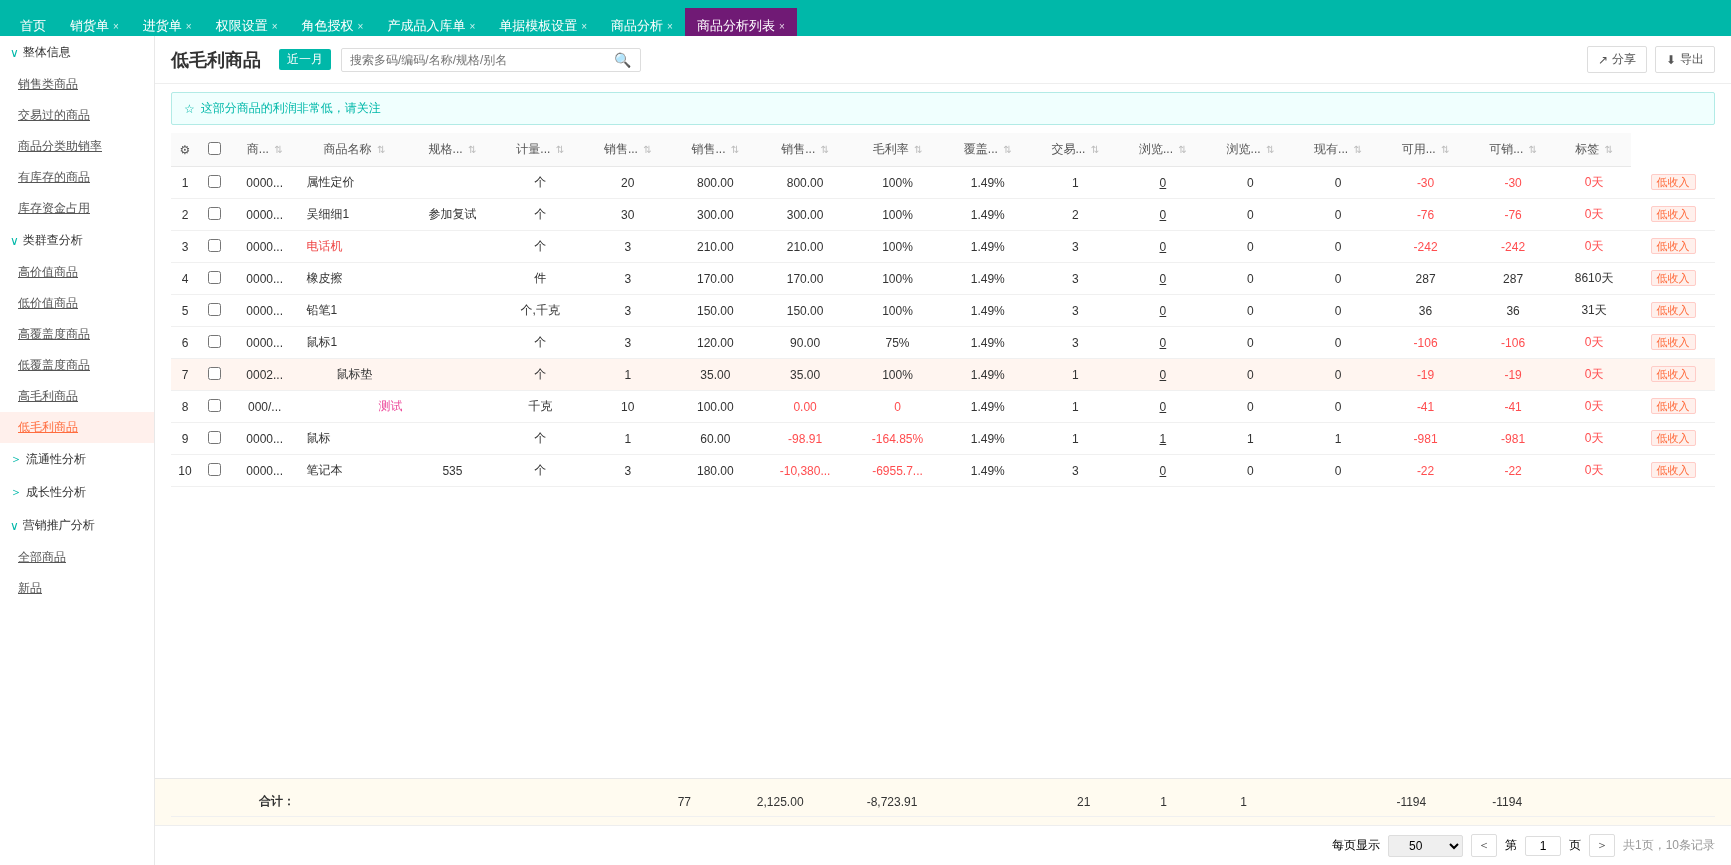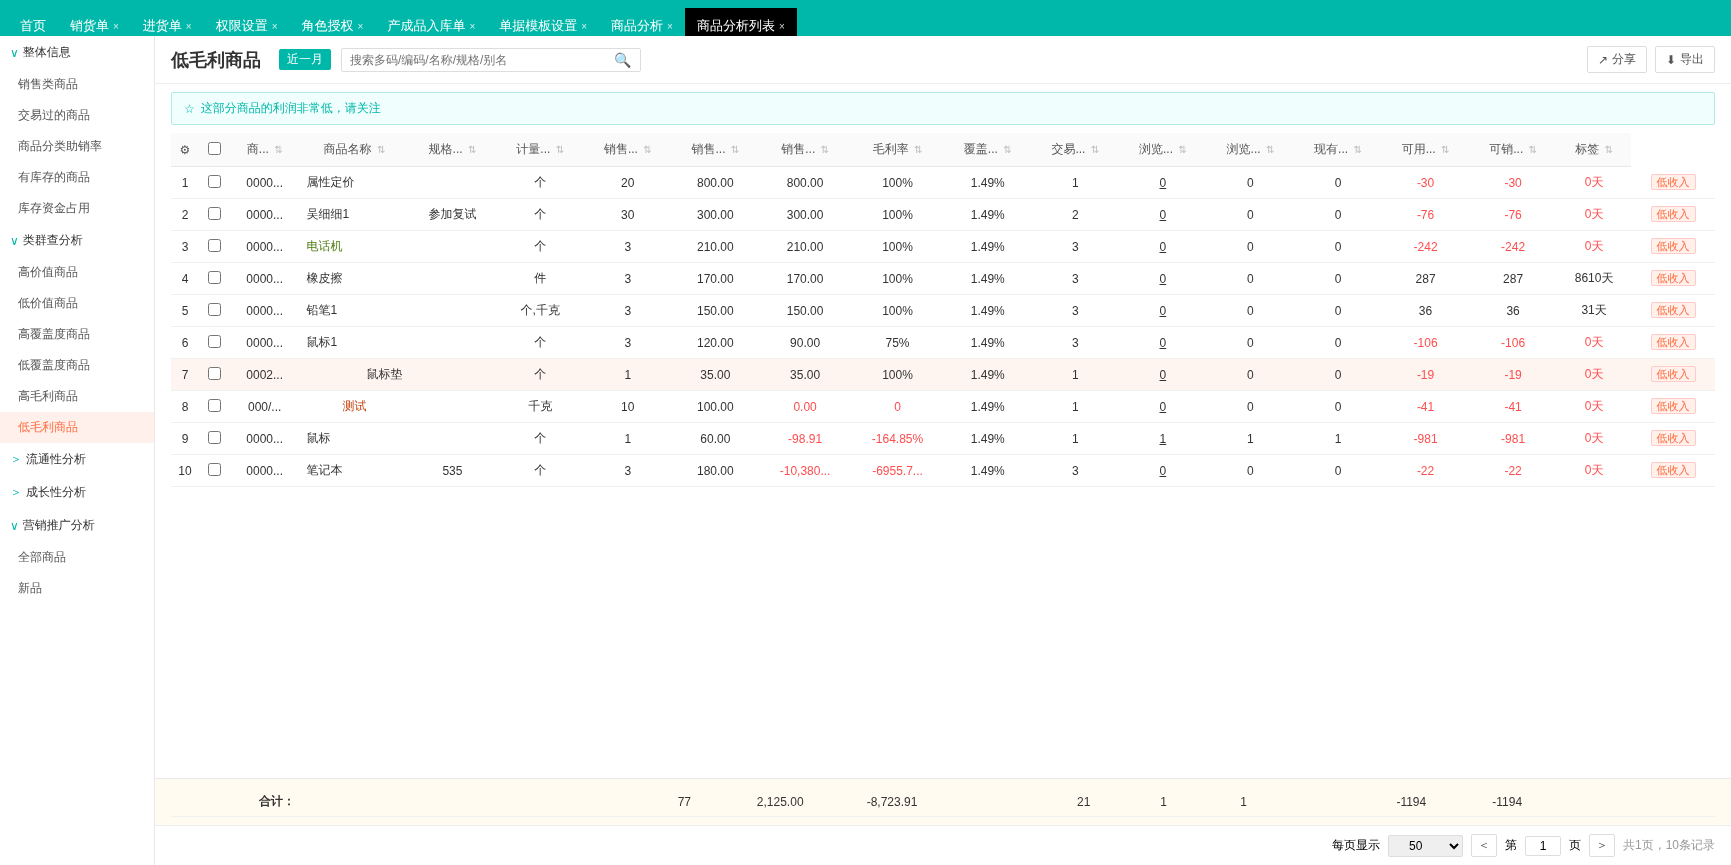--- a/index.html
+++ b/index.html
@@ -1,32 +1,32 @@
 <!DOCTYPE html>
 <html><head>
   <meta charset="utf-8">
   <style>
     * { box-sizing: border-box; margin: 0; padding: 0; font-family: 'Microsoft YaHei', Arial, sans-serif; font-size: 12px; }
     body { background: #f5f5f5; }
     
     
     .top-nav { background: #00b8a9; display: flex; align-items: center; height: 36px; padding: 0 8px; }
     .nav-item { color: #fff; padding: 0 12px; height: 36px; display: flex; align-items: center; cursor: pointer; font-size: 13px; white-space: nowrap; margin-top: 16px; }
-    .nav-item.active { background: #000000; }
+    .nav-item.active { background: #701a75; }
     .nav-close { font-size: 10px; margin-left: 4px; opacity: 0.8; }
 
     
     .main-layout { display: flex; height: calc(100vh - 36px); }
     
     
     .sidebar { width: 155px; background: #fff; border-right: 1px solid #e8e8e8; overflow-y: auto; flex-shrink: 0; }
     .sidebar-group { }
     .sidebar-group-title { display: flex; align-items: center; padding: 8px 10px; color: #333; font-size: 12px; cursor: pointer; }
     .sidebar-group-title .arrow { color: #00b8a9; margin-right: 4px; }
-    .sidebar-item { padding: 7px 12px 7px 18px; color: #555; cursor: pointer; white-space: nowrap; overflow: hidden; text-overflow: ellipsis; }
+    .sidebar-item { padding: 7px 12px 7px 18px; color: #555; cursor: pointer; white-space: nowrap; overflow: hidden; text-overflow: ellipsis; text-decoration: underline; }
     .sidebar-item.active { background: #fff0ec; color: #ff6d3f; }
 
     
     .content { flex: 1; overflow: hidden; display: flex; flex-direction: column; background: #fff; }
     
     
     .page-header { display: flex; align-items: center; padding: 10px 16px; border-bottom: 1px solid #eee; gap: 10px; }
     .page-title { font-size: 18px; font-weight: 600; color: #333; margin-right: 8px; }
     .tag-btn { background: #00b8a9; color: #fff; border: none; border-radius: 2px; padding: 2px 8px; font-size: 12px; cursor: pointer; }
     .search-box { flex: 1; max-width: 300px; display: flex; align-items: center; border: 1px solid #ddd; border-radius: 2px; padding: 3px 8px; background: #fff; }
@@ -221,21 +221,21 @@
       <td>0</td>
       <td class="red-text">-76</td>
       <td class="red-text">-76</td>
       <td class="red-text">0天</td>
       <td><span class="tag-label">低收入</span></td>
     </tr>
             <tr>
       <td class="num-cell">3</td>
       <td class="checkbox-cell"><input type="checkbox" style=""></td>
       <td>0000...</td>
-      <td style="text-align:left;cursor:pointer;color:#4d7c0f;">电话机</td>
+      <td style="text-align:left;cursor:pointer;color:#ef4444;">电话机</td>
       <td></td>
       <td>个</td>
       <td>3</td>
       <td>210.00</td>
       <td class="">210.00</td>
       <td class="">100%</td>
       <td>1.49%</td>
       <td>3</td>
       <td><span class="underline">0</span></td>
       <td>0</td>
@@ -305,42 +305,42 @@
       <td>0</td>
       <td class="red-text">-106</td>
       <td class="red-text">-106</td>
       <td class="red-text">0天</td>
       <td><span class="tag-label">低收入</span></td>
     </tr>
             <tr class="highlighted">
       <td class="num-cell">7</td>
       <td class="checkbox-cell"><input type="checkbox" style=""></td>
       <td>0002...</td>
-      <td style="text-align:right;cursor:pointer;color:#333;margin-left:37px;">鼠标垫</td>
+      <td style="text-align:center;cursor:pointer;color:#333;margin-left:37px;">鼠标垫</td>
       <td></td>
       <td>个</td>
       <td>1</td>
       <td>35.00</td>
       <td class="">35.00</td>
       <td class="">100%</td>
       <td>1.49%</td>
       <td>1</td>
       <td><span class="underline">0</span></td>
       <td>0</td>
       <td>0</td>
       <td class="red-text">-19</td>
       <td class="red-text">-19</td>
       <td class="red-text">0天</td>
       <td><span class="tag-label">低收入</span></td>
     </tr>
             <tr>
       <td class="num-cell">8</td>
       <td class="checkbox-cell"><input type="checkbox" style=""></td>
       <td>000/...</td>
-      <td style="text-align:center;cursor:pointer;color:#c2410c;">测试</td>
+      <td style="text-align:right;cursor:pointer;color:#ec4899;">测试</td>
       <td></td>
       <td>千克</td>
       <td>10</td>
       <td>100.00</td>
       <td class="red-text">0.00</td>
       <td class="red-text">0</td>
       <td>1.49%</td>
       <td>1</td>
       <td><span class="underline">0</span></td>
       <td>0</td>

